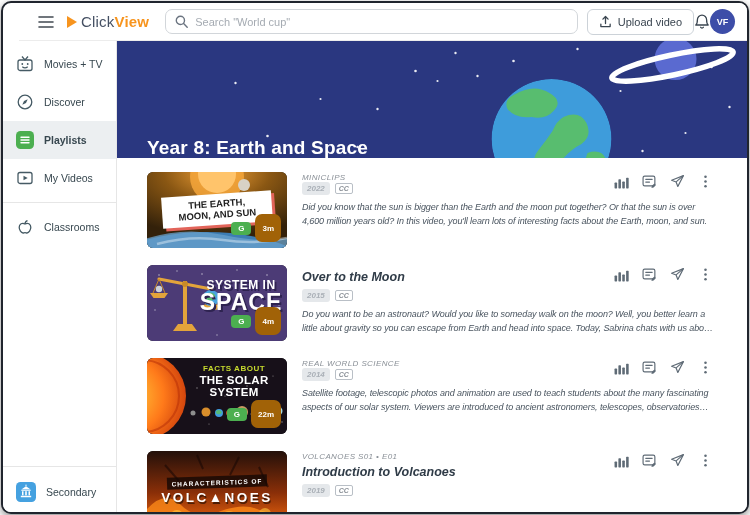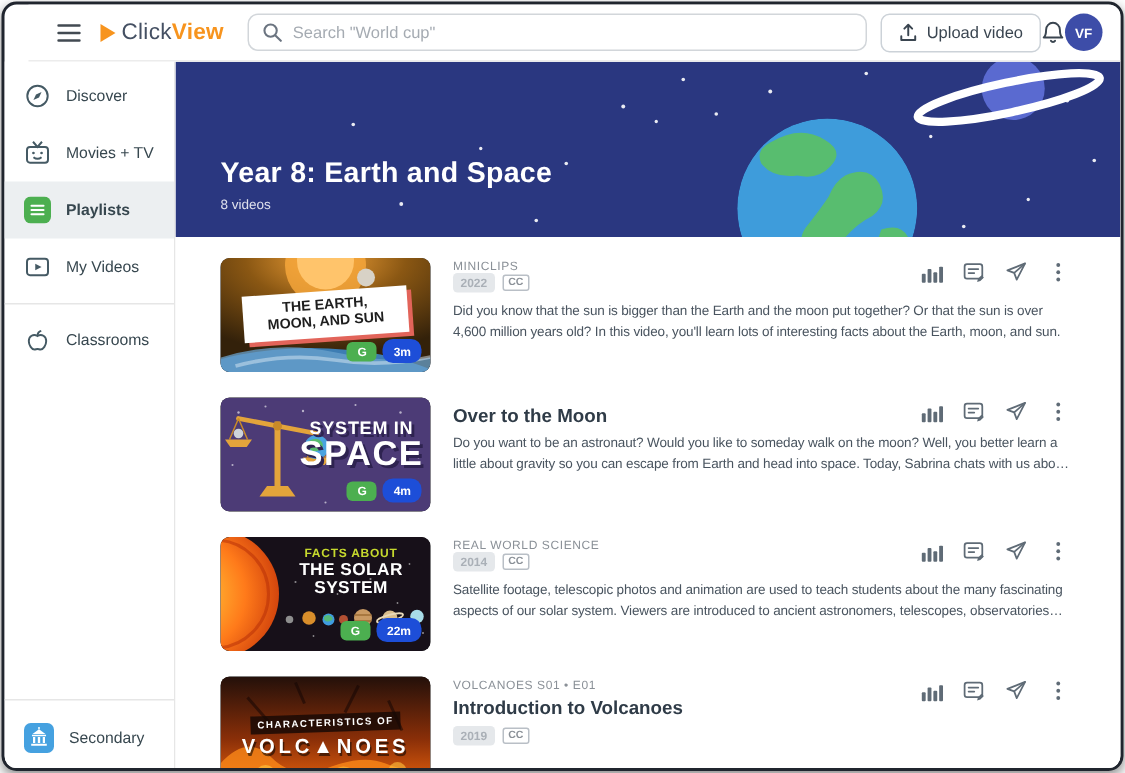--- a/index.html
+++ b/index.html
@@ -36,39 +36,39 @@
   .side-div { height:1px; background:#e6e6e6; margin:5px 0; }
   .side-foot { margin-top:auto; }
   .side-item.foot { height:40px; }
 
   .main { flex:1; display:flex; flex-direction:column; overflow:hidden; background:#fff; }
 
   
   .banner { height:117px; background:#2A3780; position:relative; overflow:hidden; flex:none; }
   .banner svg.art { position:absolute; inset:0; width:100%; height:100%; }
   .banner-text { position:absolute; left:30px; top:64px; color:#fff; }
-  .banner-text h1 { font-size:19px; font-weight:600; letter-spacing:.2px; }
+  .banner-text h1 { font-size:19px; font-weight:600; letter-spacing:.2px;margin-top:32px; }
   .banner-sub { font-size:9px; margin-top:4px; color:rgba(255,255,255,.85); }
   .banner-actions { position:absolute; right:32px; bottom:11px; display:flex; gap:8px; }
   .share-btn { height:24px; background:#fff; border:none; border-radius:4px; display:flex; align-items:center; gap:6px;
     padding:0 12px; font-size:11px; font-weight:500; color:#37474f; cursor:pointer; box-shadow:0 1px 2px rgba(0,0,0,.25); }
   .kebab-btn { width:24px; height:24px; background:#fff; border:none; border-radius:4px; display:flex; align-items:center; justify-content:center; cursor:pointer; box-shadow:0 1px 2px rgba(0,0,0,.25); }
 
   
   .vlist { flex:1; padding:5px 34px 0 30px; overflow:hidden; }
   .row { display:flex; gap:15px; padding:9px 0 8px; position:relative; }
   .thumb { width:140px; height:76px; border-radius:6px; overflow:hidden; position:relative; flex:none; cursor:pointer; background:#222; }
   .thumb svg.tart { position:absolute; inset:0; width:100%; height:100%; }
   .thumb-badges { position:absolute; right:6px; bottom:6px; display:flex; gap:4px; align-items:center; z-index:3; }
   .g-badge { min-width:20px; height:13px; background:#4CAF50; color:#fff; border-radius:4px; font-size:8px; font-weight:700;
     display:flex; align-items:center; justify-content:center; padding:0 4px; }
-  .dur-badge { height:16px; background:#1d4ed8; color:#fff; border-radius:7px; font-size:8px; font-weight:700;
+  .dur-badge { height:28px; background:#a16207; color:#fff; border-radius:7px; font-size:8px; font-weight:700;
     padding:0 7px; display:flex; align-items:center; }
 
-  .vinfo { flex:1; padding-top:1px; min-width:0; }
+  .vinfo { flex:1; padding-top:1px; min-width:0;font-style:italic; }
   .series { font-size:8px; font-weight:500; letter-spacing:.4px; color:#8a9097; text-transform:uppercase; }
   .vtitle { font-size:12.5px; font-weight:700; color:#2f3b47; margin:4px 0 5px; cursor:pointer; }
   .vbadges { display:flex; gap:5px; margin-bottom:6px; align-items:center; }
   .year-badge { background:#e5e8eb; color:#aab0b7; font-size:8px; font-weight:700; padding:2px 5px; border-radius:3px; }
   .cc-badge { border:1px solid #b9bfc6; color:#8a9097; font-size:7px; font-weight:700; padding:1px 3px; border-radius:2px; }
   .desc { font-size:9px; letter-spacing:-.1px; color:#49545f; line-height:1.5;
     display:-webkit-box; -webkit-line-clamp:2; -webkit-box-orient:vertical; overflow:hidden; }
   .row-actions { position:absolute; right:0; top:11px; display:flex; gap:13px; }
   .ricon { width:15px; height:15px; display:flex; cursor:pointer; }
 
@@ -130,37 +130,37 @@
       <span class="avatar">VF</span>
     </div>
   </div>
 
   <div class="app">
 
     <div class="sidebar">
       <div class="side-item">
         <span class="sicon">
           <svg viewBox="0 0 18 18" fill="none" stroke="#455a64" stroke-width="1.3">
-              <circle cx="9" cy="9" r="6.8"></circle>
-              <path d="M11.7 6.3l-1.7 3.7-3.7 1.7 1.7-3.7z" fill="#455a64" stroke="none"></path>
-            </svg>
-        </span>
-        <span>Discover</span>
-      </div>
-      <div class="side-item">
-        <span class="sicon">
-          <svg viewBox="0 0 18 18" fill="none" stroke="#455a64" stroke-width="1.3">
               <rect x="2" y="5" width="14" height="10.5" rx="2"></rect>
               <path d="M6 1.5L9 5l3-3.5"></path>
               <circle cx="6.3" cy="9" r="0.9" fill="#455a64" stroke="none"></circle>
               <circle cx="11.7" cy="9" r="0.9" fill="#455a64" stroke="none"></circle>
               <path d="M6.3 11.8c1.6 1.3 3.8 1.3 5.4 0"></path>
             </svg>
         </span>
         <span>Movies + TV</span>
+      </div>
+      <div class="side-item">
+        <span class="sicon">
+          <svg viewBox="0 0 18 18" fill="none" stroke="#455a64" stroke-width="1.3">
+              <circle cx="9" cy="9" r="6.8"></circle>
+              <path d="M11.7 6.3l-1.7 3.7-3.7 1.7 1.7-3.7z" fill="#455a64" stroke="none"></path>
+            </svg>
+        </span>
+        <span>Discover</span>
       </div>
       <div class="side-item selected">
         <span class="sicon">
           <svg viewBox="0 0 18 18">
               <rect width="18" height="18" rx="4.5" fill="#4CAF50"></rect>
               <path d="M5 6.2h8M5 9h8M5 11.8h8" stroke="#fff" stroke-width="1.4" stroke-linecap="round"></path>
             </svg>
         </span>
         <span>Playlists</span>
       </div>
@@ -344,20 +344,24 @@
               <div class="l1">SYSTEM IN</div>
               <div class="l2">SPACE</div>
             </div>
             <div class="thumb-badges">
               <span class="g-badge">G</span>
               <span class="dur-badge">4m</span>
             </div>
           </div>
           <div class="vinfo">
             <div class="vtitle">Over to the Moon</div>
+            <div class="vbadges">
+              <span class="year-badge">2015</span>
+              <span class="cc-badge">CC</span>
+            </div>
             <div class="desc">Do you want to be an astronaut? Would you like to someday walk on the moon? Well, you better learn a little about gravity so you can escape from Earth and head into space. Today, Sabrina chats with us about what it takes to ge...</div>
           </div>
           <div class="row-actions">
             <span class="ricon">
                 <svg viewBox="0 0 14 14" fill="#5F6B76">
                   <rect x="0.5" y="8" width="2.4" height="5.5" rx="0.6"></rect>
                   <rect x="4.1" y="5" width="2.4" height="8.5" rx="0.6"></rect>
                   <rect x="7.7" y="7" width="2.4" height="6.5" rx="0.6"></rect>
                   <rect x="11.3" y="3.5" width="2.4" height="10" rx="0.6"></rect>
                 </svg>

